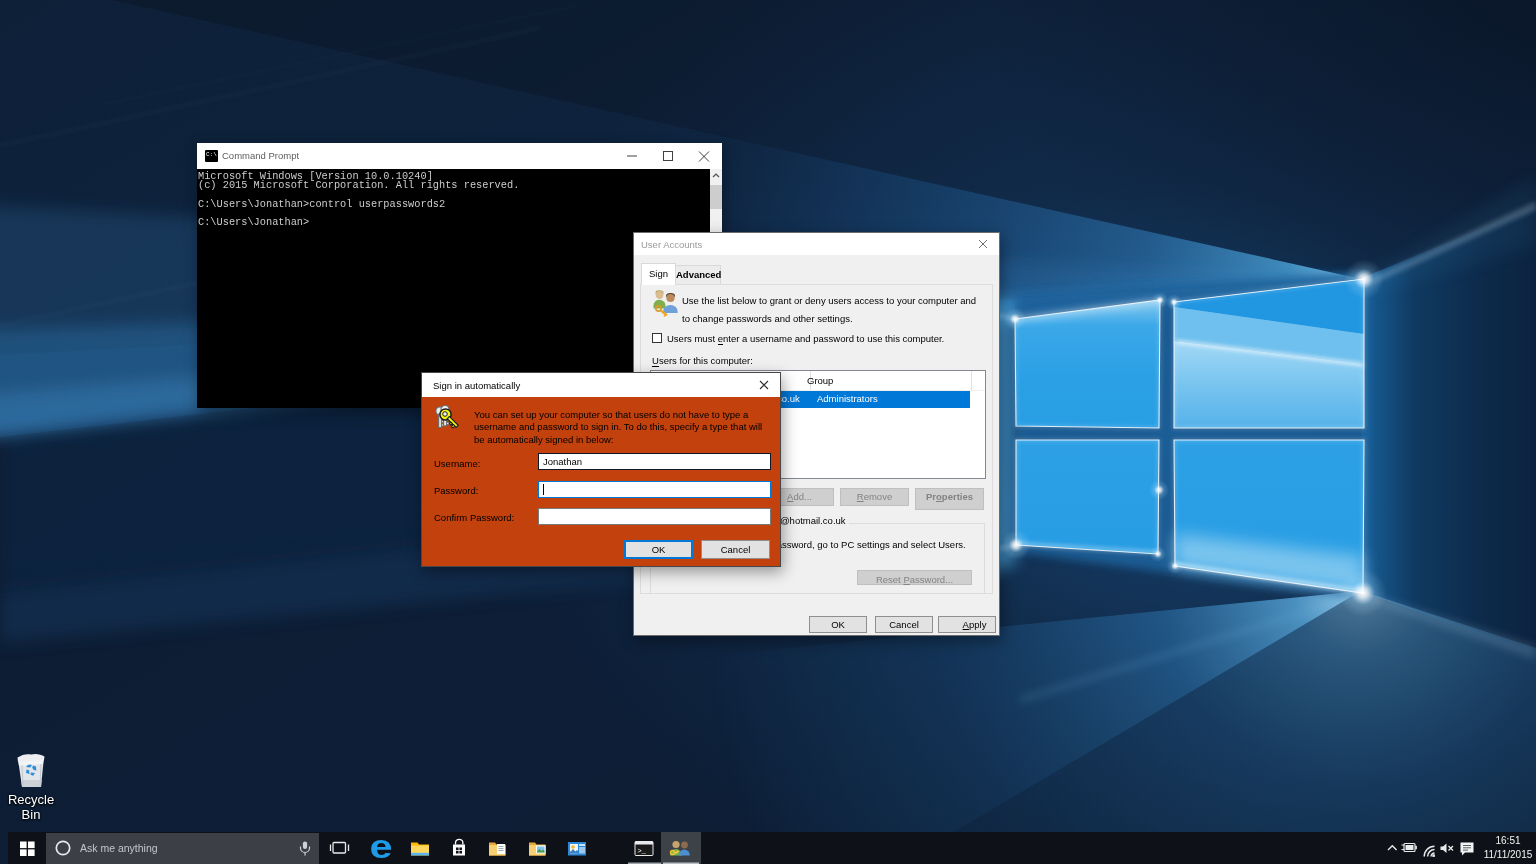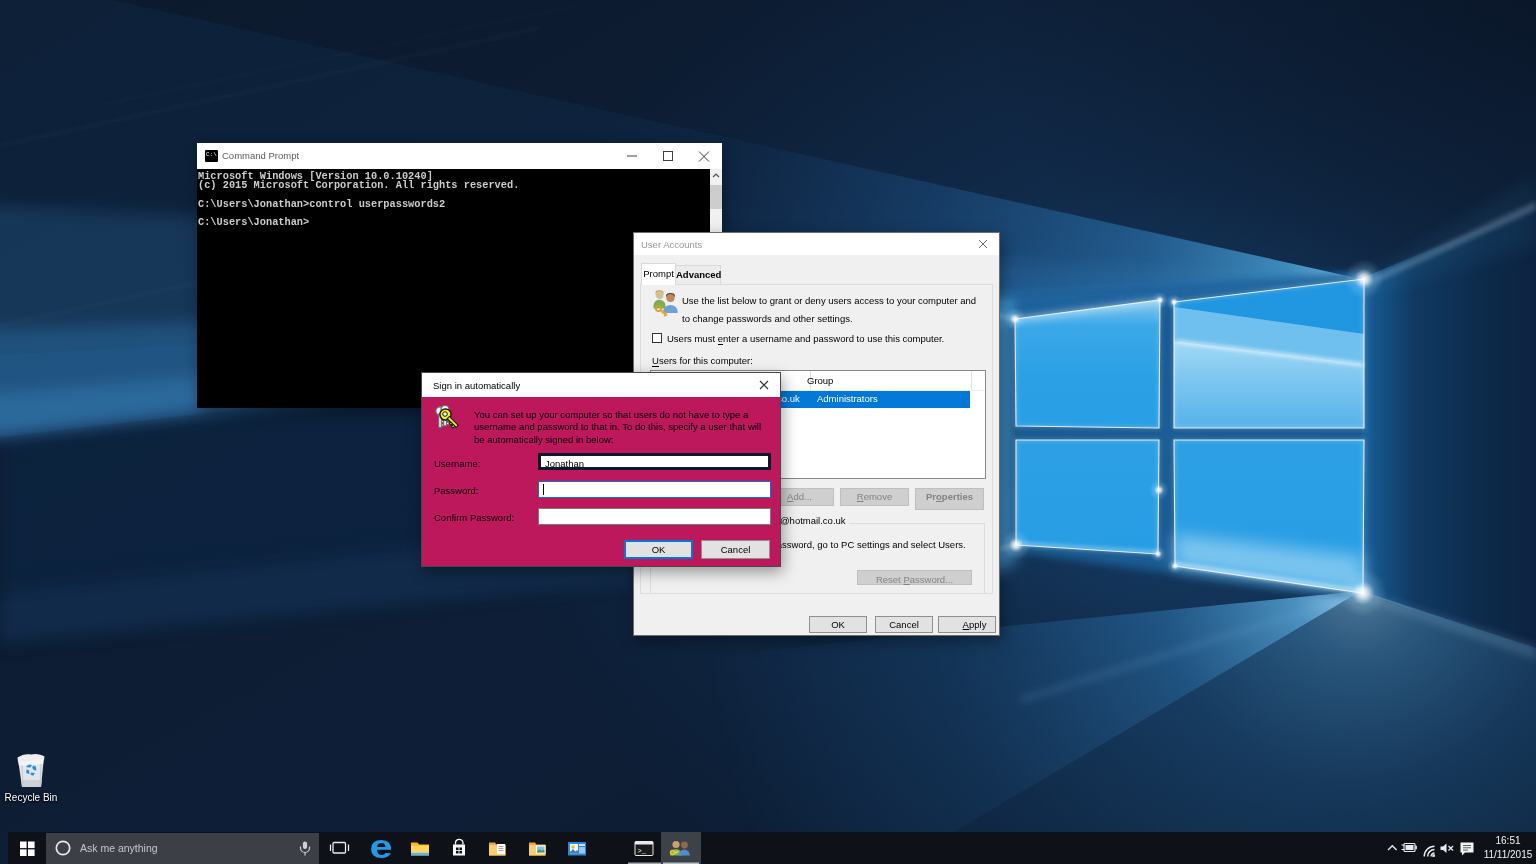--- a/index.html
+++ b/index.html
@@ -5,41 +5,41 @@
 html,body{margin:0;padding:0;width:1536px;height:864px;overflow:hidden;background:#0d1c30;font-family:"Liberation Sans",sans-serif;}
 #wall{position:absolute;left:0;top:0;z-index:0;}
 .win{position:absolute;box-shadow:2px 5px 14px rgba(0,0,0,.38);}
 
 #cmd{left:197px;top:143px;width:525px;height:265px;z-index:1;background:#000;}
 #cmd .tb{position:absolute;left:0;top:0;width:525px;height:26px;background:#ffffff;}
 #cmd .ttl{position:absolute;left:25px;top:7px;font-size:9.5px;color:#5d5d5d;}
 #cmd .cico{position:absolute;left:8px;top:7px;width:13px;height:12px;background:#000;border-radius:1px;}
 #cmd .cico span{position:absolute;left:1px;top:1px;font-size:6px;color:#fff;font-family:"Liberation Mono",monospace;}
 #cmd .cap{position:absolute;top:0;height:26px;width:36px;color:#404040;}
-#cmd pre{position:absolute;left:1px;top:26px;margin:0;font-family:"Liberation Mono",monospace;font-weight:bold;font-size:10.3px;line-height:9.3px;color:#cccccc;padding-top:3px;}
+#cmd pre{position:absolute;left:1px;top:26px;margin:0;font-family:"Liberation Mono",monospace;font-weight:normal;font-size:10.3px;line-height:9.3px;color:#cccccc;padding-top:3px;}
 #cmd .sb{position:absolute;right:0;top:26px;width:12px;height:239px;background:#f0f0f0;}
 #cmd .sbthumb{position:absolute;left:0;top:16px;width:12px;height:24px;background:#cdcdcd;}
 
 #ua{left:633px;top:232px;width:367px;height:404px;background:#f0f0f0;border:1px solid #6c6c6c;box-sizing:border-box;z-index:2;}
 #ua .tb{position:absolute;left:0;top:0;width:100%;height:22px;background:#fff;}
 #ua .ttl{position:absolute;left:7px;top:6px;font-size:9.5px;color:#999;}
 .xbtn{position:absolute;top:0;right:0;width:32px;height:22px;text-align:center;}
 
 #ua .tabs{position:absolute;left:6px;top:30px;}
 .tab{position:absolute;font-size:9.5px;}
 #tabpage{position:absolute;left:6px;top:51px;width:353px;height:310px;border:1px solid #dcdcdc;background:#f0f0f0;box-sizing:border-box;}
 
-#signin{left:421px;top:372px;width:360px;height:195px;background:#be185d;border:1px solid #484848;box-sizing:border-box;z-index:3;}
+#signin{left:421px;top:372px;width:360px;height:195px;background:#c2410c;border:1px solid #484848;box-sizing:border-box;z-index:3;}
 #signin .tb{position:absolute;left:0;top:0;width:100%;height:24px;background:#fff;}
 #signin .ttl{position:absolute;left:11px;top:7px;font-size:9.5px;color:#000;}
 
 #taskbar{position:absolute;left:8px;top:832px;width:1536px;height:32px;background:#0e1117;z-index:5;}
 
 #recycle{position:absolute;left:0px;top:752px;width:62px;z-index:1;text-align:center;}
-#recycle .lbl{margin-top:2px;font-size:10px;color:#fff;text-shadow:0 1px 2px #000,0 0 3px #000;}
+#recycle .lbl{margin-top:2px;font-size:13px;color:#fff;text-shadow:0 1px 2px #000,0 0 3px #000;}
 .lb{position:absolute;font-size:9.5px;color:#000;}
 .btn{position:absolute;background:#e2e2e2;border:1px solid #8f8f8f;box-sizing:border-box;font-size:9.5px;color:#000;text-align:center;}
 .btn.dis{background:#cfcfcf;border-color:#bfbfbf;color:#838383;}
 </style>
 </head>
 <body>
 <svg id="wall" width="1536" height="864" viewBox="0 0 1536 864">
 <defs>
   <linearGradient id="baseg" x1="0" y1="0" x2="1" y2="1">
     <stop offset="0" stop-color="#0c1a2d"></stop>
@@ -250,21 +250,21 @@
 </div>
 
 <div id="ua" class="win">
   <div class="tb">
     <div class="ttl">User Accounts</div>
     <div class="xbtn"><svg width="32" height="22">
           <path d="M12 7 L20 15 M20 7 L12 15" stroke="#6e6e6e" stroke-width="1"></path>
         </svg></div>
   </div>
   <div class="tabs"></div>
-  <div class="tab" style="left:7px;top:30px;width:33px;height:21px;background:#fff;border:1px solid #d9d9d9;border-bottom:none;text-align:center;line-height:20px;z-index:2;">Prompt</div>
+  <div class="tab" style="left:7px;top:30px;width:33px;height:21px;background:#fff;border:1px solid #d9d9d9;border-bottom:none;text-align:center;line-height:20px;z-index:2;">Sign</div>
   <div class="tab" style="left:41px;top:32px;width:44px;height:19px;background:#ececec;border:1px solid #d9d9d9;border-bottom:none;text-align:center;line-height:18px;font-weight:bold;">Advanced</div>
   <div id="tabpage"></div>
 
   <div class="lb" style="left:48px;top:59px;width:300px;line-height:18px;">Use the list below to grant or deny users access to your computer and to change passwords and other settings.</div>
   <svg style="position:absolute;left:17px;top:56px;" width="30" height="30" viewBox="0 0 30 30">
     <ellipse cx="8.5" cy="3.8" rx="4.1" ry="2.6" fill="#b3a058"></ellipse>
     <circle cx="8.5" cy="6" r="3.9" fill="#d9bd92"></circle>
     <path d="M2.5 16.5 a6 5.8 0 0 1 12 0 l0 3 -12 0 z" fill="#7fae4d"></path>
     <ellipse cx="19.5" cy="6.8" rx="4.4" ry="2.8" fill="#4f3b28"></ellipse>
     <circle cx="19.5" cy="9" r="4.1" fill="#bd8a5d"></circle>
@@ -324,25 +324,25 @@
     <g>
       <circle cx="13.5" cy="10.5" r="5.6" fill="#f4f418" stroke="#1a1a1a" stroke-width="1.5"></circle>
       <circle cx="13" cy="10" r="2.3" fill="#f0f0f0" stroke="#1a1a1a" stroke-width="1"></circle>
       <g transform="rotate(45 17.5 14.5)">
         <rect x="16" y="13.2" width="12.5" height="3" fill="#f4f418" stroke="#1a1a1a" stroke-width="1.2"></rect>
         <rect x="24.5" y="16" width="2.2" height="2.8" fill="#f4f418" stroke="#1a1a1a" stroke-width="1"></rect>
         <rect x="21" y="16" width="2" height="2.2" fill="#f4f418" stroke="#1a1a1a" stroke-width="1"></rect>
       </g>
     </g>
   </svg>
-  <div class="lb" style="left:52px;top:36px;width:296px;line-height:12.4px;">You can set up your computer so that users do not have to type a username and password to that in. To do this, specify a user that will be automatically signed in below:</div>
+  <div class="lb" style="left:52px;top:36px;width:296px;line-height:12.4px;">You can set up your computer so that users do not have to type a username and password to sign in. To do this, specify a type that will be automatically signed in below:</div>
   <div class="lb" style="left:12px;top:85px;">Username:</div>
   <div class="lb" style="left:12px;top:112px;">Password:</div>
   <div class="lb" style="left:12px;top:139px;">Confirm Password:</div>
-  <div style="position:absolute;left:116px;top:80px;width:233px;height:17px;background:#fff;border:3px solid #0f172a;box-sizing:border-box;font-size:9.5px;line-height:15px;padding-left:4px;">Jonathan</div>
+  <div style="position:absolute;left:116px;top:80px;width:233px;height:17px;background:#fff;border:1px solid #0f172a;box-sizing:border-box;font-size:9.5px;line-height:15px;padding-left:4px;">Jonathan</div>
   <div style="position:absolute;left:116px;top:108px;width:233px;height:17px;background:#fff;border:1px solid #0078d7;box-sizing:border-box;">
       <div style="position:absolute;left:4px;top:2px;width:1px;height:11px;background:#000;"></div>
     </div>
   <div style="position:absolute;left:116px;top:135px;width:233px;height:17px;background:#fff;border:1px solid #7a7a7a;box-sizing:border-box;"></div>
   <div class="btn" style="left:202px;top:167px;width:69px;height:19px;line-height:16px;border:2px solid #0078d7;">OK</div>
   <div class="btn" style="left:279px;top:167px;width:69px;height:19px;line-height:17px;">Cancel</div>
 </div>
 
 <div id="taskbar">
   <svg width="1536" height="32" viewBox="0 0 1536 32">

